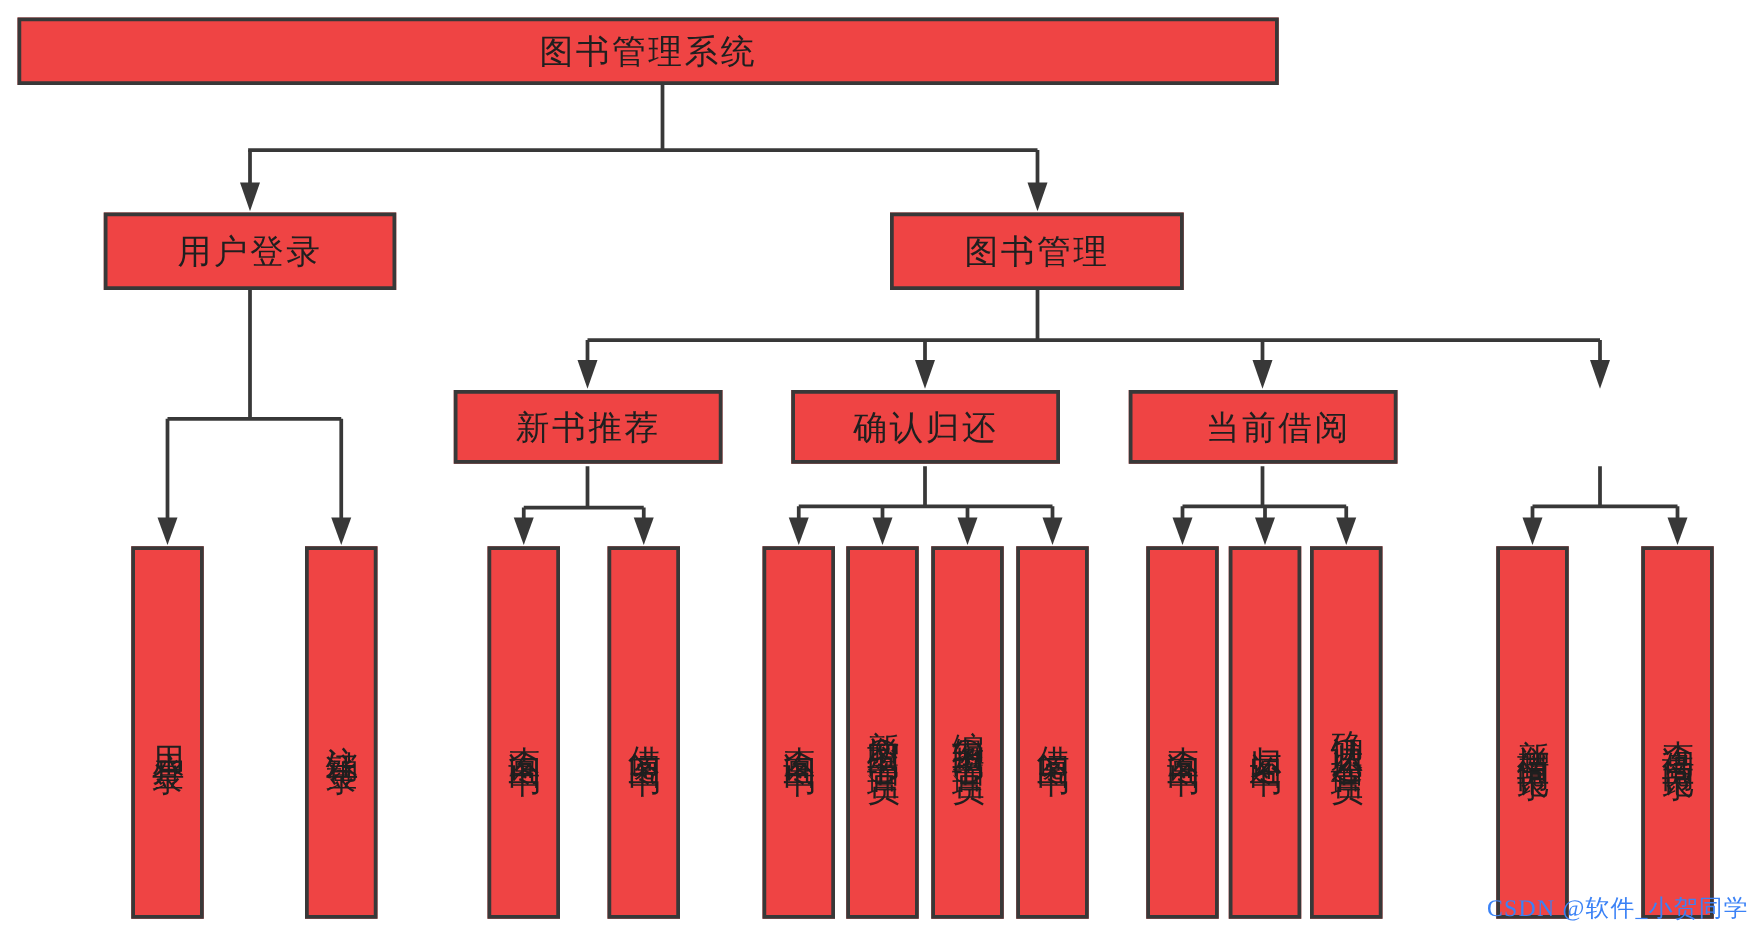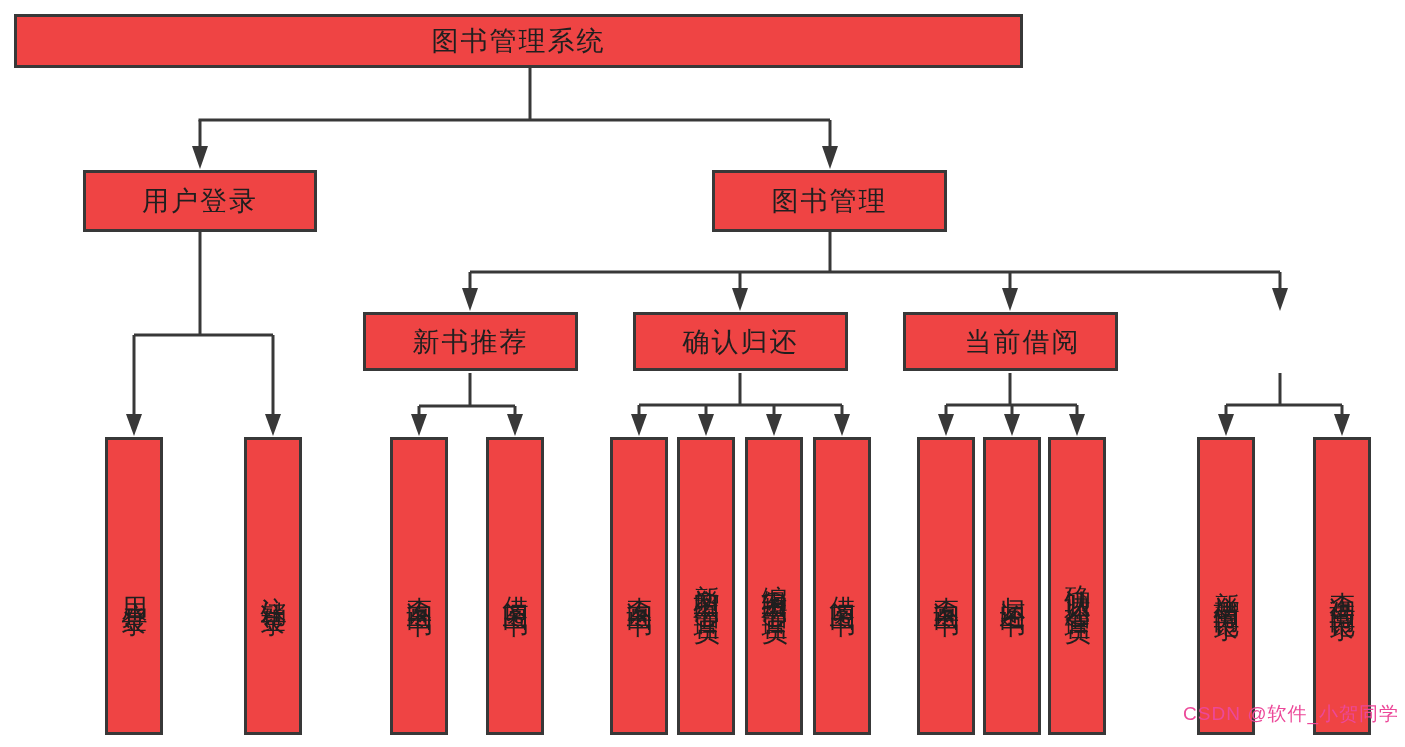--- a/index.html
+++ b/index.html
@@ -38,26 +38,27 @@
   .leaf { top:437px; width:58px; height:298px; }
   .leaf-a1 { left:105px; }  .leaf-a2 { left:244px; }
   .leaf-b1 { left:390px; }  .leaf-b2 { left:486px; }
   .leaf-c1 { left:610px; }  .leaf-c2 { left:677px; }
   .leaf-c3 { left:745px; }  .leaf-c4 { left:813px; }
   .leaf-d1 { left:917px; }  .leaf-d2 { left:983px; }
   .leaf-d3 { left:1048px; }
   .leaf-e1 { left:1197px; } .leaf-e2 { left:1313px; }
   #watermark {
     position:absolute;
-    right:6px; bottom:20px;
+    right:6px; bottom:7px;
     font-size:19px;
-    color:#ec4899;
+    color:#3b82f6;
     letter-spacing:1px;
     z-index:5;
     white-space:nowrap;
+    font-family:Liberation Serif, serif;
   }
 </style>
 </head>
 <body>
 
 <div id="canvas">
 
   <svg id="connector-layer" width="1405" height="747" viewBox="0 0 1405 747">
     <g stroke="#383838" stroke-width="3" fill="none">
 

